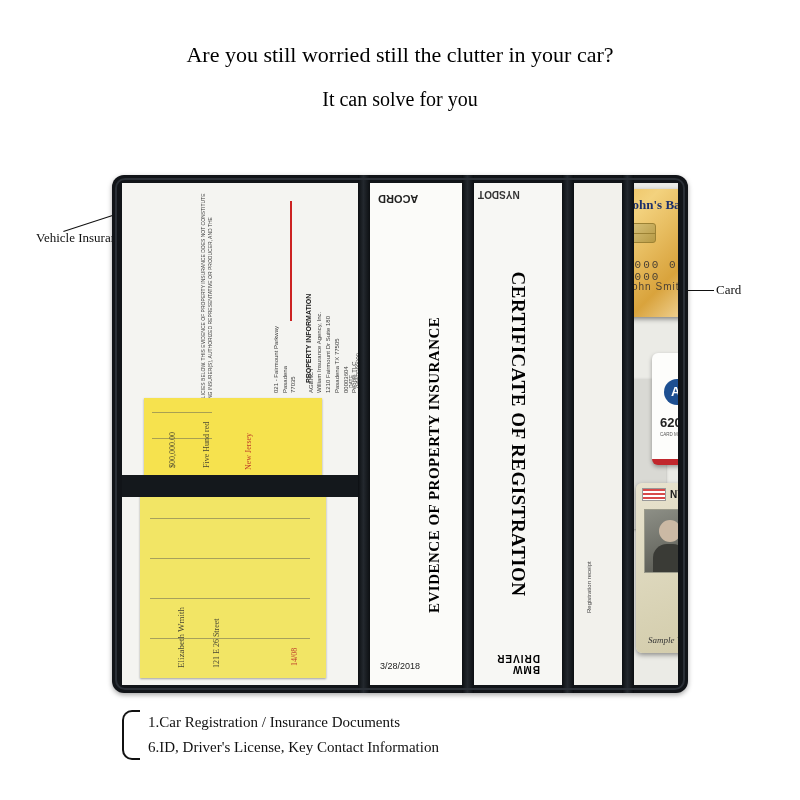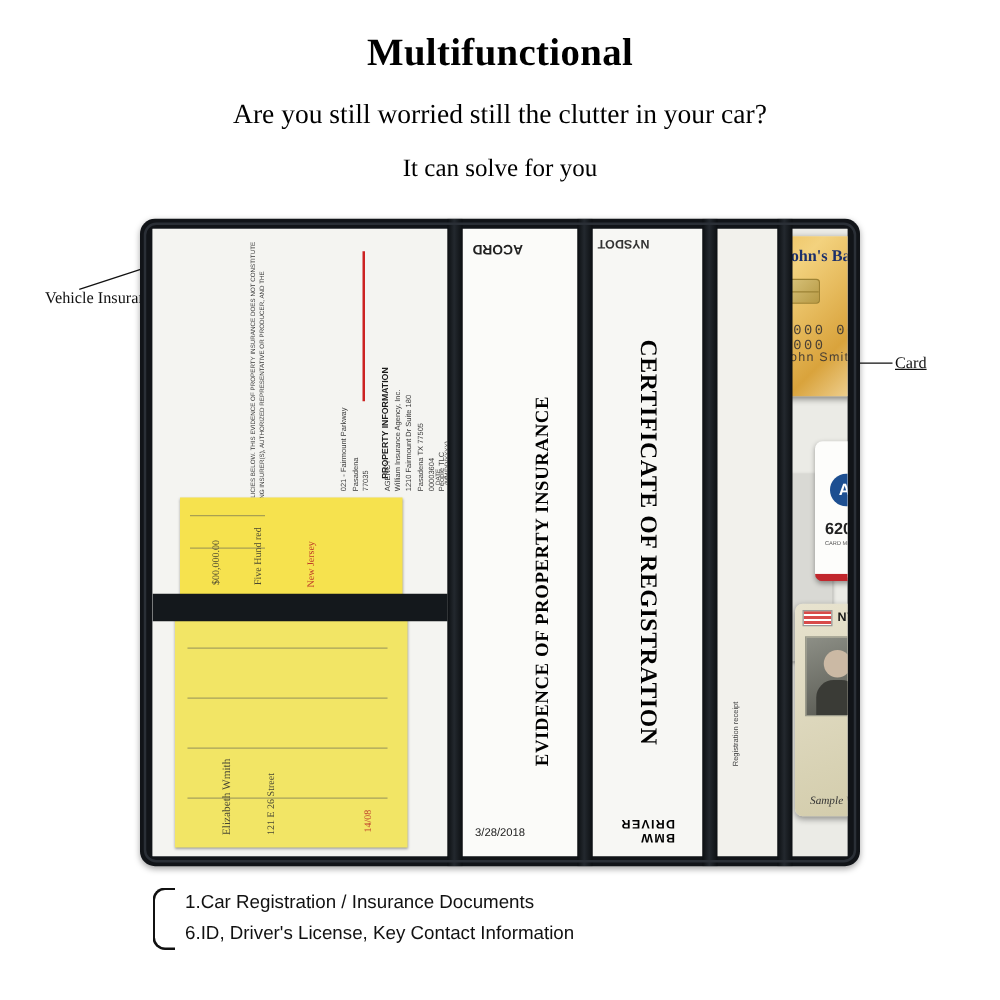--- a/index.html
+++ b/index.html
@@ -289,36 +289,35 @@
   .brace {
     width:18px; align-self:stretch;
     border-left:2px solid #111;
     border-top:2px solid #111;
     border-bottom:2px solid #111;
     border-radius:10px 0 0 10px;
     margin:0 8px 0 4px;
   }
   .blist {
     font-size:15px; line-height:1.65; color:#111;
-    font-family:Liberation Sans, sans-serif;
+    font-family:Liberation Serif, serif;
   }
 </style>
 </head>
 <body>
 
 <div class="headings">
-  <div class="title">Multifunctional</div>
   <div class="subtitle">Are you still worried still the clutter in your car?</div>
   <div class="subtitle2">It can solve for you</div>
 </div>
 
 <div class="callout" style="left:36px; top:230px;">Vehicle Insurance</div>
 <div class="leader" style="left:62px; top:222px; width:58px; transform:rotate(-18deg);"></div>
 
-<div class="callout" style="left:716px; top:282px;text-decoration:underline;">Card</div>
+<div class="callout" style="left:716px; top:282px;">Card</div>
 <div class="leader" style="left:668px; top:290px; width:46px;"></div>
 
 <div class="photo">
 
   <div class="panel p-left">
     <div class="paper-ins">
       <div class="redline" style="left:168px; top:18px; width:2px; height:120px;"></div>
       <div class="ins-text ins-head" style="left:182px; top:200px; width:180px;">PROPERTY INFORMATION</div>
       <div class="ins-text" style="left:150px; top:210px; width:200px;">021 - Fairmount Parkway
 Pasadena

